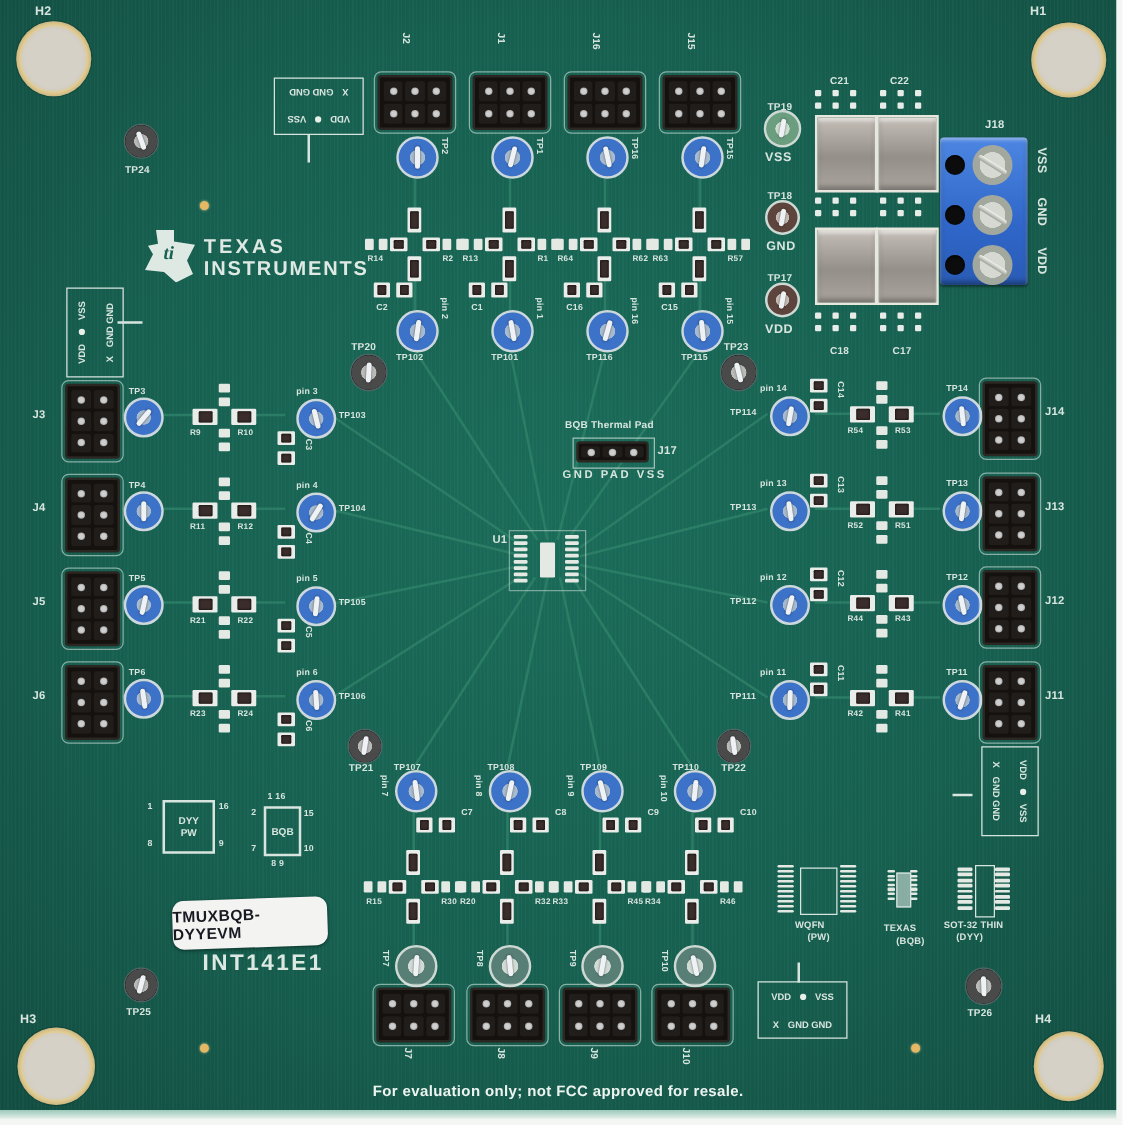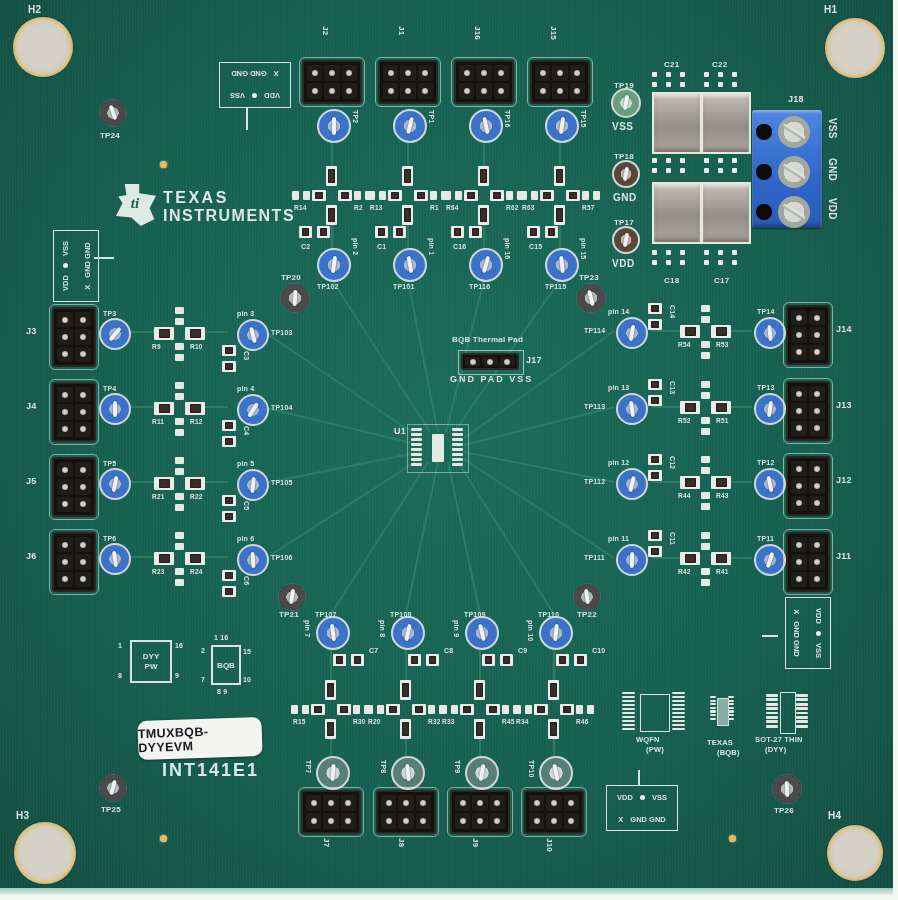--- a/index.html
+++ b/index.html
@@ -132,20 +132,21 @@
       </svg>
 
     <div class="ti-logo" style="left:116px;top:184px;width:40px;height:42px;">
         <b>ti</b>
       </div>
     <div class="brand-t" style="left:163px;top:189px;">TEXAS</div>
     <div class="brand-t" style="left:163px;top:207px;letter-spacing:1.5px;">INSTRUMENTS</div>
 
     <div class="sticker" style="left:138px;top:719px;width:124px;height:39px;">TMUXBQB-DYYEVM</div>
     <div class="bid" style="left:162px;top:760px;">INT141E1</div>
+    <div class="evaltxt" style="top:866px;">For evaluation only; not FCC approved for resale.</div>
   <div class="hole" style="left: 13px; top: 17px; width: 60px; height: 60px;"></div>
       <div class="silk" style="left: 28px; top: 4px; font-size: 10px;">H2</div>
       <div class="hole" style="left: 825px; top: 18px; width: 60px; height: 60px;"></div>
       <div class="silk" style="left: 824px; top: 4px; font-size: 10px;">H1</div>
       <div class="hole" style="left: 14px; top: 822px; width: 62px; height: 62px;"></div>
       <div class="silk" style="left: 16px; top: 810px; font-size: 10px;">H3</div>
       <div class="hole" style="left: 827px; top: 825px; width: 56px; height: 56px;"></div>
       <div class="silk" style="left: 828px; top: 810px; font-size: 10px;">H4</div>
       <div class="fid" style="left: 160px; top: 161px;"></div>
       <div class="fid" style="left: 160px; top: 835px;"></div>
@@ -1235,17 +1236,17 @@
       <div class="pad" style="left: 796px; top: 707.2px; width: 12px; height: 2.8px;"></div>
       <div class="pad" style="left: 796px; top: 711.6px; width: 12px; height: 2.8px;"></div>
       <div class="pad" style="left: 796px; top: 716px; width: 12px; height: 2.8px;"></div>
       <div class="pad" style="left: 796px; top: 720.4px; width: 12px; height: 2.8px;"></div>
       <div class="pad" style="left: 796px; top: 724.8px; width: 12px; height: 2.8px;"></div>
       <div style="position: absolute; left: 780px; top: 692px; width: 14px; height: 40px; border: 1.5px solid rgb(216, 229, 223);"></div>
       <div class="silk" style="left: 636px; top: 736px; font-size: 7.5px;">WQFN</div>
       <div class="silk" style="left: 646px; top: 746px; font-size: 7.5px;">(PW)</div>
       <div class="silk" style="left: 707px; top: 739px; font-size: 7.5px;">TEXAS</div>
       <div class="silk" style="left: 717px; top: 749px; font-size: 7.5px;">(BQB)</div>
-      <div class="silk" style="left: 755px; top: 736px; font-size: 7.5px;">SOT-27 THIN</div>
+      <div class="silk" style="left: 755px; top: 736px; font-size: 7.5px;">SOT-32 THIN</div>
       <div class="silk" style="left: 765px; top: 746px; font-size: 7.5px;">(DYY)</div>
     </div>
   <div id="bevel"></div>
 </div>
 
 </body></html>

